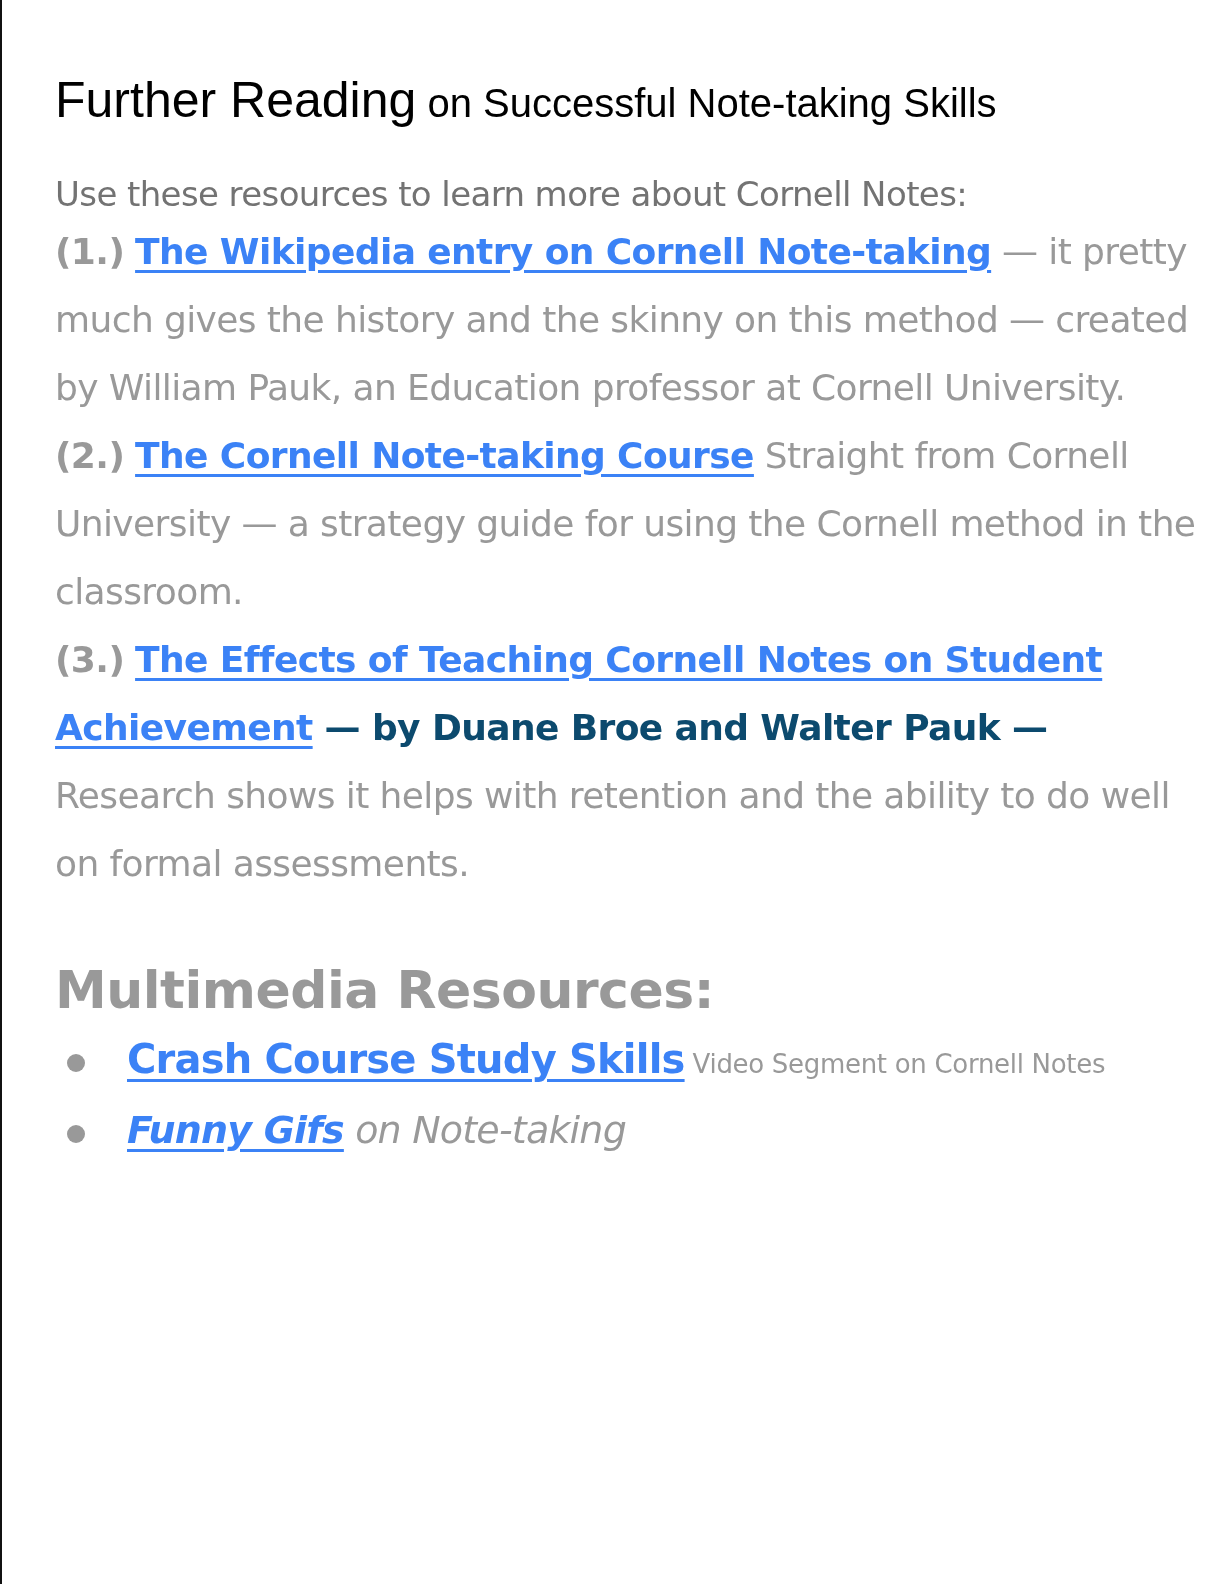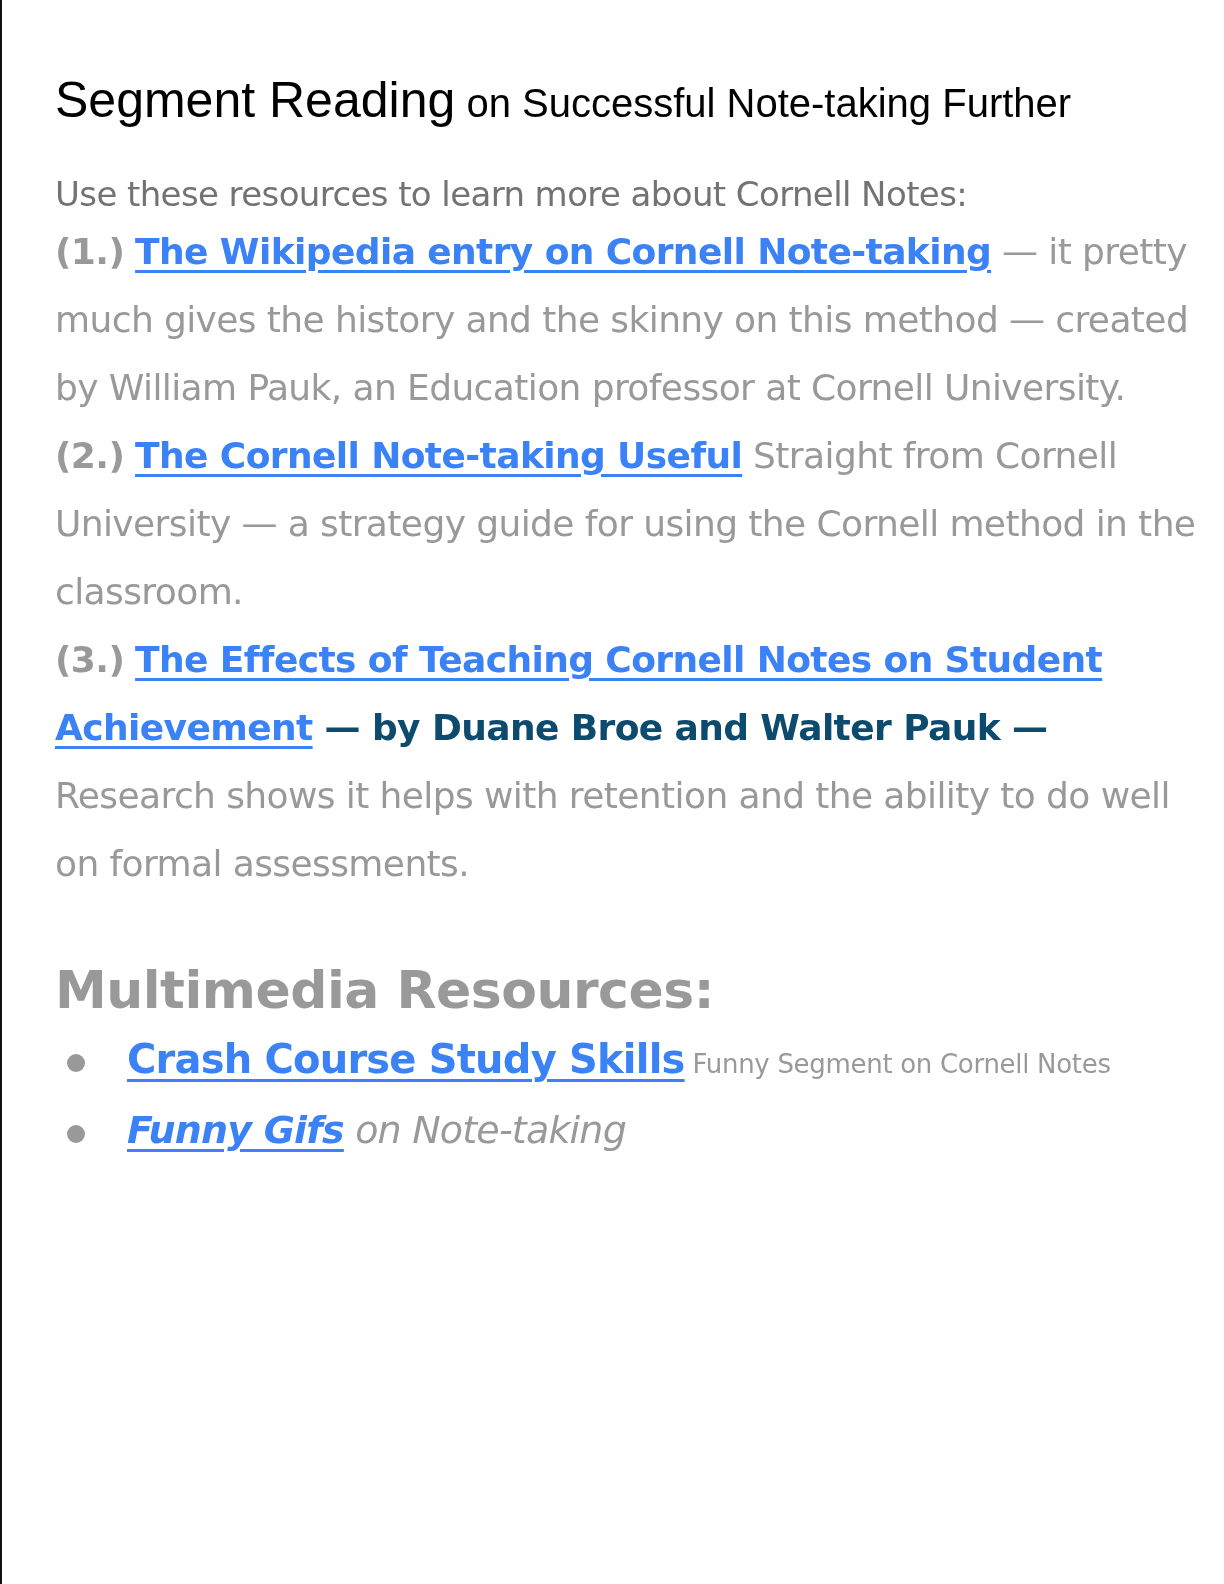--- a/index.html
+++ b/index.html
@@ -24,45 +24,45 @@
   ul.mm li .note { font-size:26px; color:#999; letter-spacing:-0.3px; }
   ul.mm li.italic { font-style:italic; font-size:38px; }
 </style>
 </head>
 <body>
 
 <div class="left-rule"></div>
 
 <div class="page">
   <h1 class="title">
-    <span class="big">Segment Reading</span><span class="small"> on Successful Note-taking Further</span>
+    <span class="big">Further Reading</span><span class="small"> on Successful Note-taking Skills</span>
   </h1>
 
   <div class="intro">Use these resources to learn more about Cornell Notes:</div>
 
   <div class="body-text">
     <div>
       <span class="num">(1.)</span>
       <a class="link" href="#">The Wikipedia entry on Cornell Note-taking</a><span> — it pretty much gives the history and the skinny on this method — created by William Pauk, an Education professor at Cornell University.</span>
     </div>
     <div>
       <span class="num">(2.)</span>
-      <a class="link" href="#">The Cornell Note-taking Useful</a><span> Straight from Cornell University — a strategy guide for using the Cornell method in the classroom.</span>
+      <a class="link" href="#">The Cornell Note-taking Course</a><span> Straight from Cornell University — a strategy guide for using the Cornell method in the classroom.</span>
     </div>
     <div>
       <span class="num">(3.)</span>
       <a class="link" href="#">The Effects of Teaching Cornell Notes on Student Achievement</a><span class="bold-gray"> — by Duane Broe and Walter Pauk — </span><span>Research shows it helps with retention and the ability to do well on formal assessments.</span>
     </div>
   </div>
 
   <div class="section-head">Multimedia Resources:</div>
 
   <ul class="mm">
     <li>
       <span class="bullet"></span>
-      <a class="link" href="#">Crash Course Study Skills</a><span class="note"> Funny Segment on Cornell Notes</span>
+      <a class="link" href="#">Crash Course Study Skills</a><span class="note"> Video Segment on Cornell Notes</span>
     </li>
     <li class="italic">
       <span class="bullet"></span>
       <a class="link" href="#">Funny Gifs</a><span> on Note-taking</span>
     </li>
   </ul>
 </div>
 
 </body></html>

